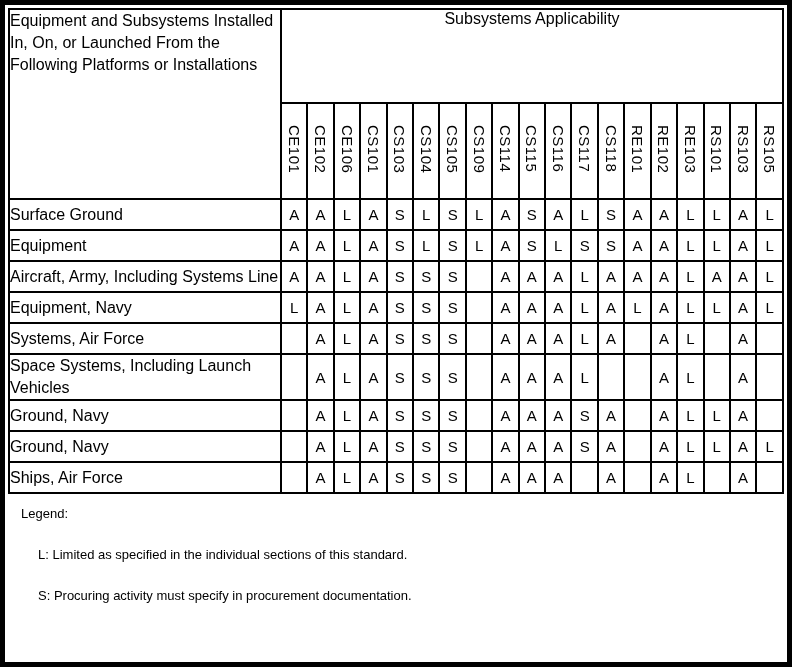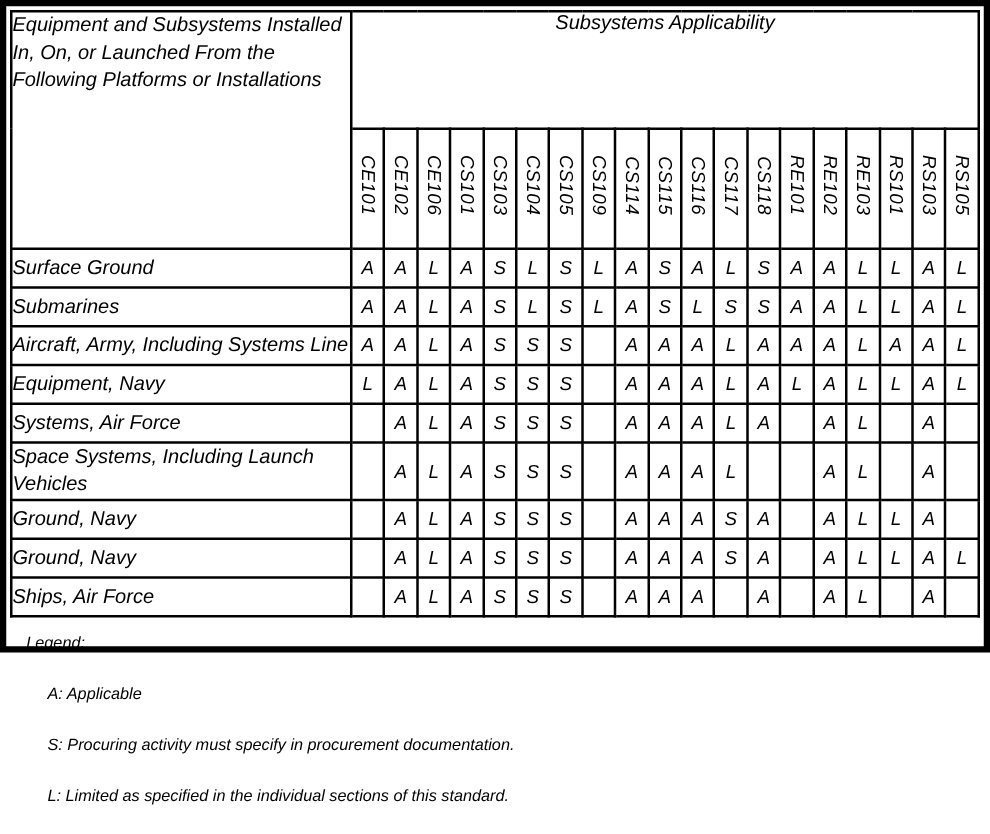--- a/index.html
+++ b/index.html
@@ -3,25 +3,24 @@
 <meta charset="utf-8">
 <style>
   html, body { margin: 0; padding: 0; background: #ffffff; }
   body {
     width: 792px; height: 667px;
     font-family: "Liberation Sans", "DejaVu Sans", sans-serif;
     color: #000;
   }
   .frame {
     box-sizing: border-box;
-    width: 792px; height: 522px;
+    width: 792px; height: 667px;
     border: 5px solid #000;
     padding: 3px;
     background: #fff;
-    font-style: italic;
   }
   table.matrix {
     border-collapse: collapse;
     table-layout: fixed;
     width: 100%;
   }
   table.matrix th, table.matrix td {
     border: 2px solid #000;
     padding: 0;
     background: #fff;
@@ -130,21 +129,21 @@
           <td class="val">L</td>
           <td class="val">S</td>
           <td class="val">A</td>
           <td class="val">A</td>
           <td class="val">L</td>
           <td class="val">L</td>
           <td class="val">A</td>
           <td class="val">L</td>
         </tr>
         <tr>
-          <td class="rlabel">Submarines</td>
+          <td class="rlabel">Equipment</td>
           <td class="val">A</td>
           <td class="val">A</td>
           <td class="val">L</td>
           <td class="val">A</td>
           <td class="val">S</td>
           <td class="val">L</td>
           <td class="val">S</td>
           <td class="val">L</td>
           <td class="val">A</td>
           <td class="val">S</td>
@@ -310,17 +309,16 @@
           <td class="val">L</td>
           <td class="val"></td>
           <td class="val">A</td>
           <td class="val"></td>
         </tr>
       </tbody>
   </table>
 
   <div class="legend">
     <div class="legend-title">Legend:</div>
-    <div class="legend-item">A: Applicable</div>
+    <div class="legend-item">L: Limited as specified in the individual sections of this standard.</div>
     <div class="legend-item">S: Procuring activity must specify in procurement documentation.</div>
-    <div class="legend-item">L: Limited as specified in the individual sections of this standard.</div>
   </div>
 </div>
 
 </body></html>

